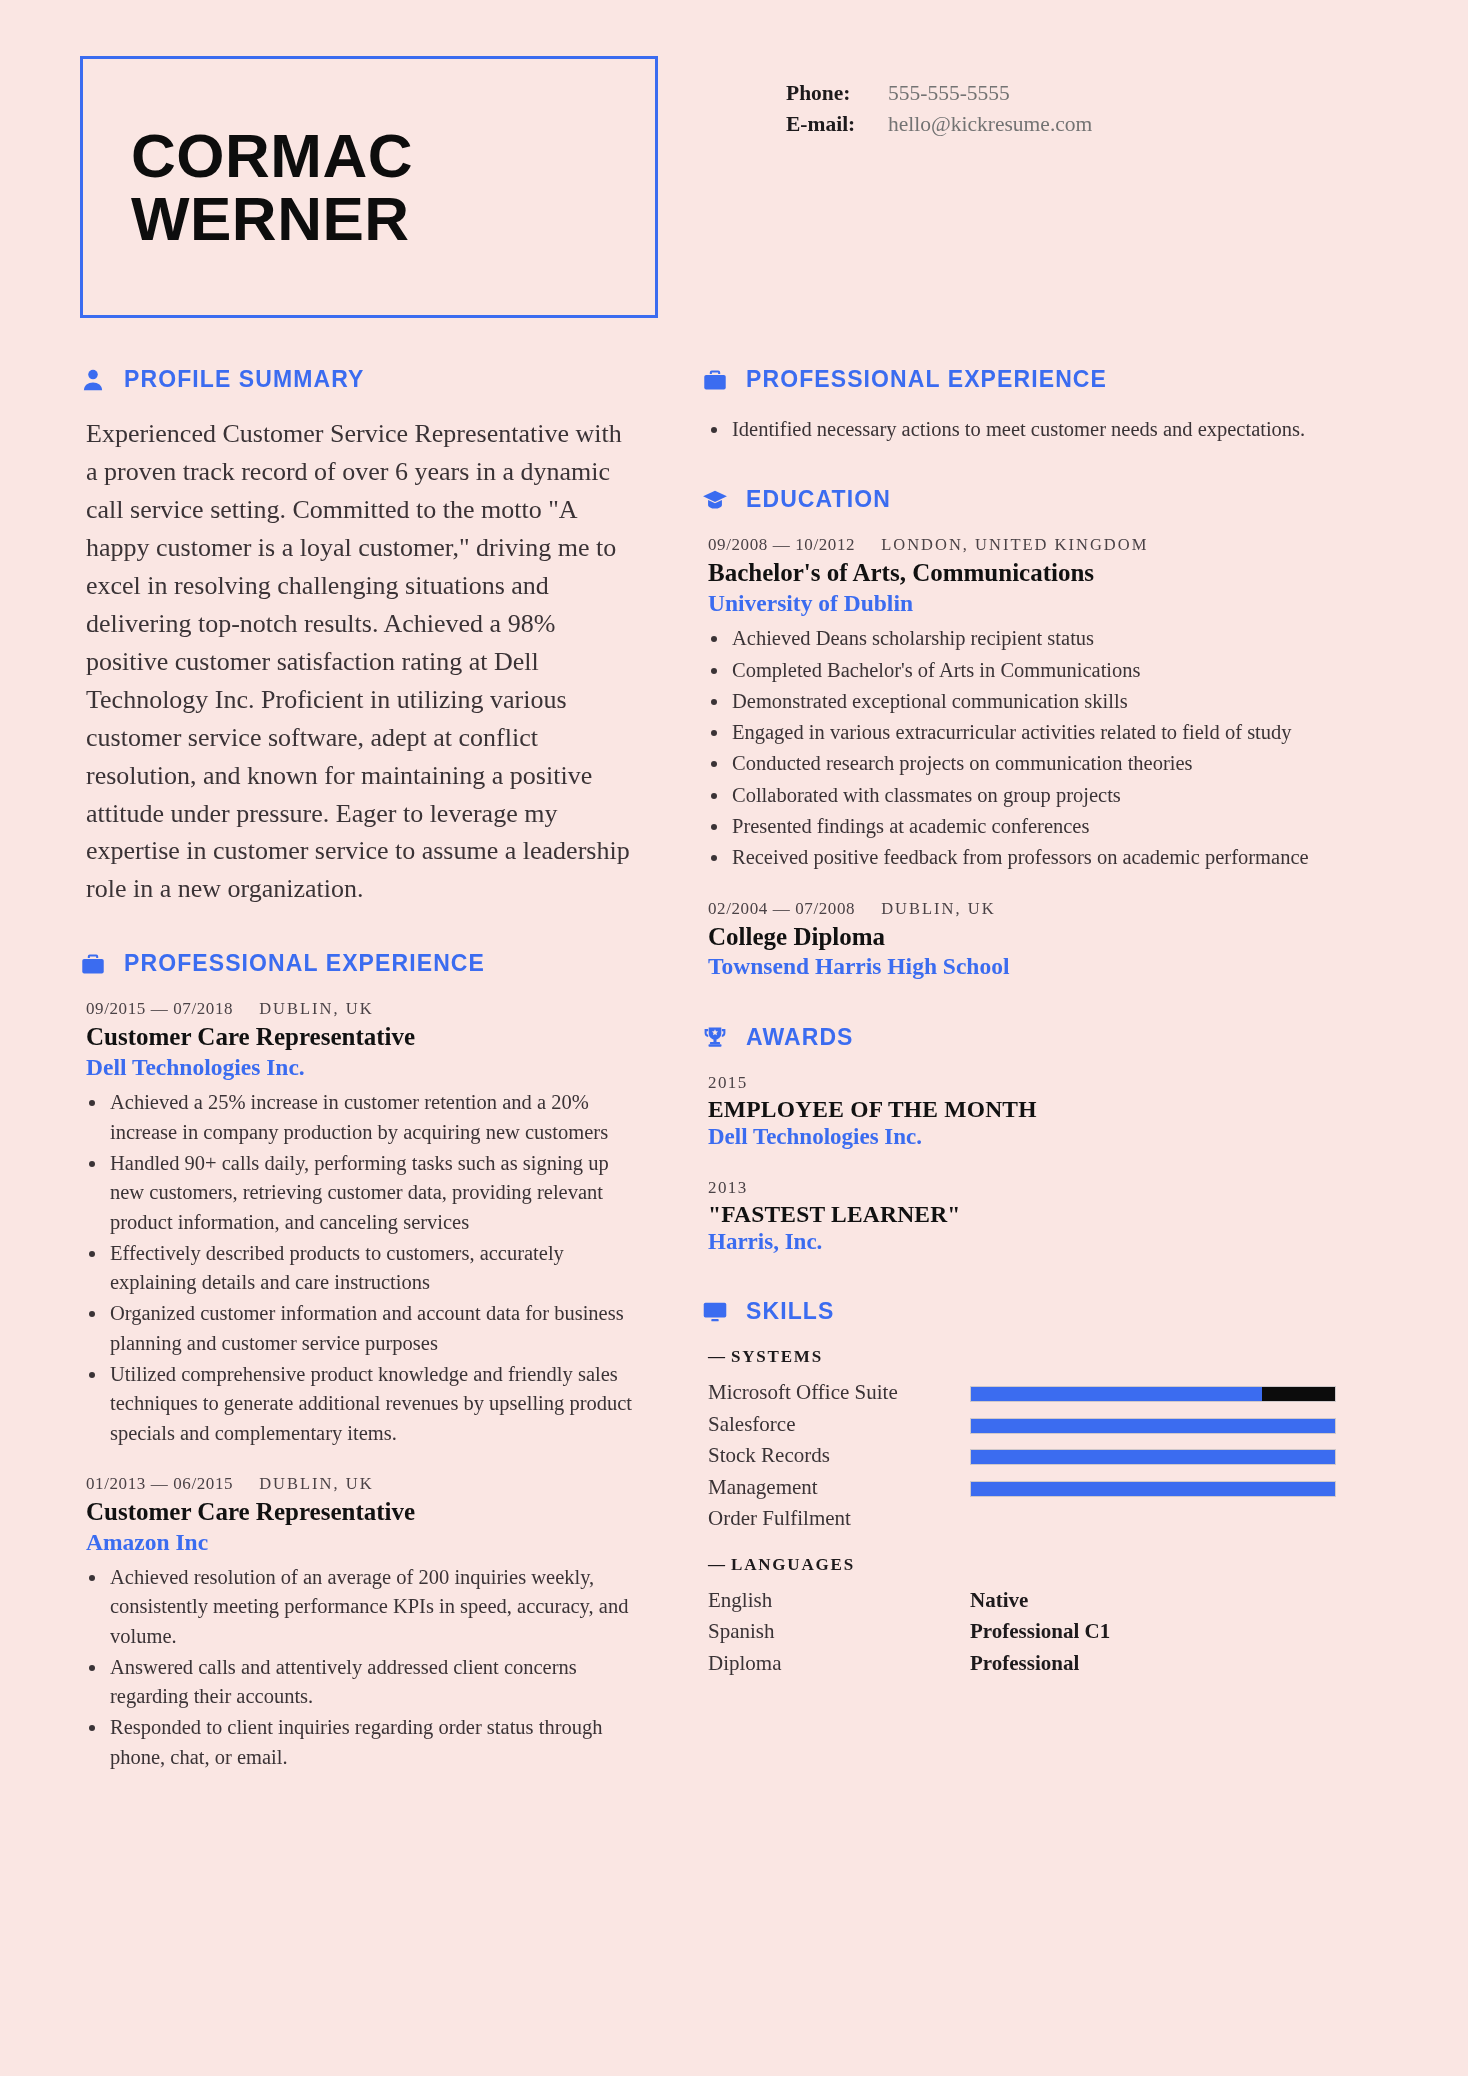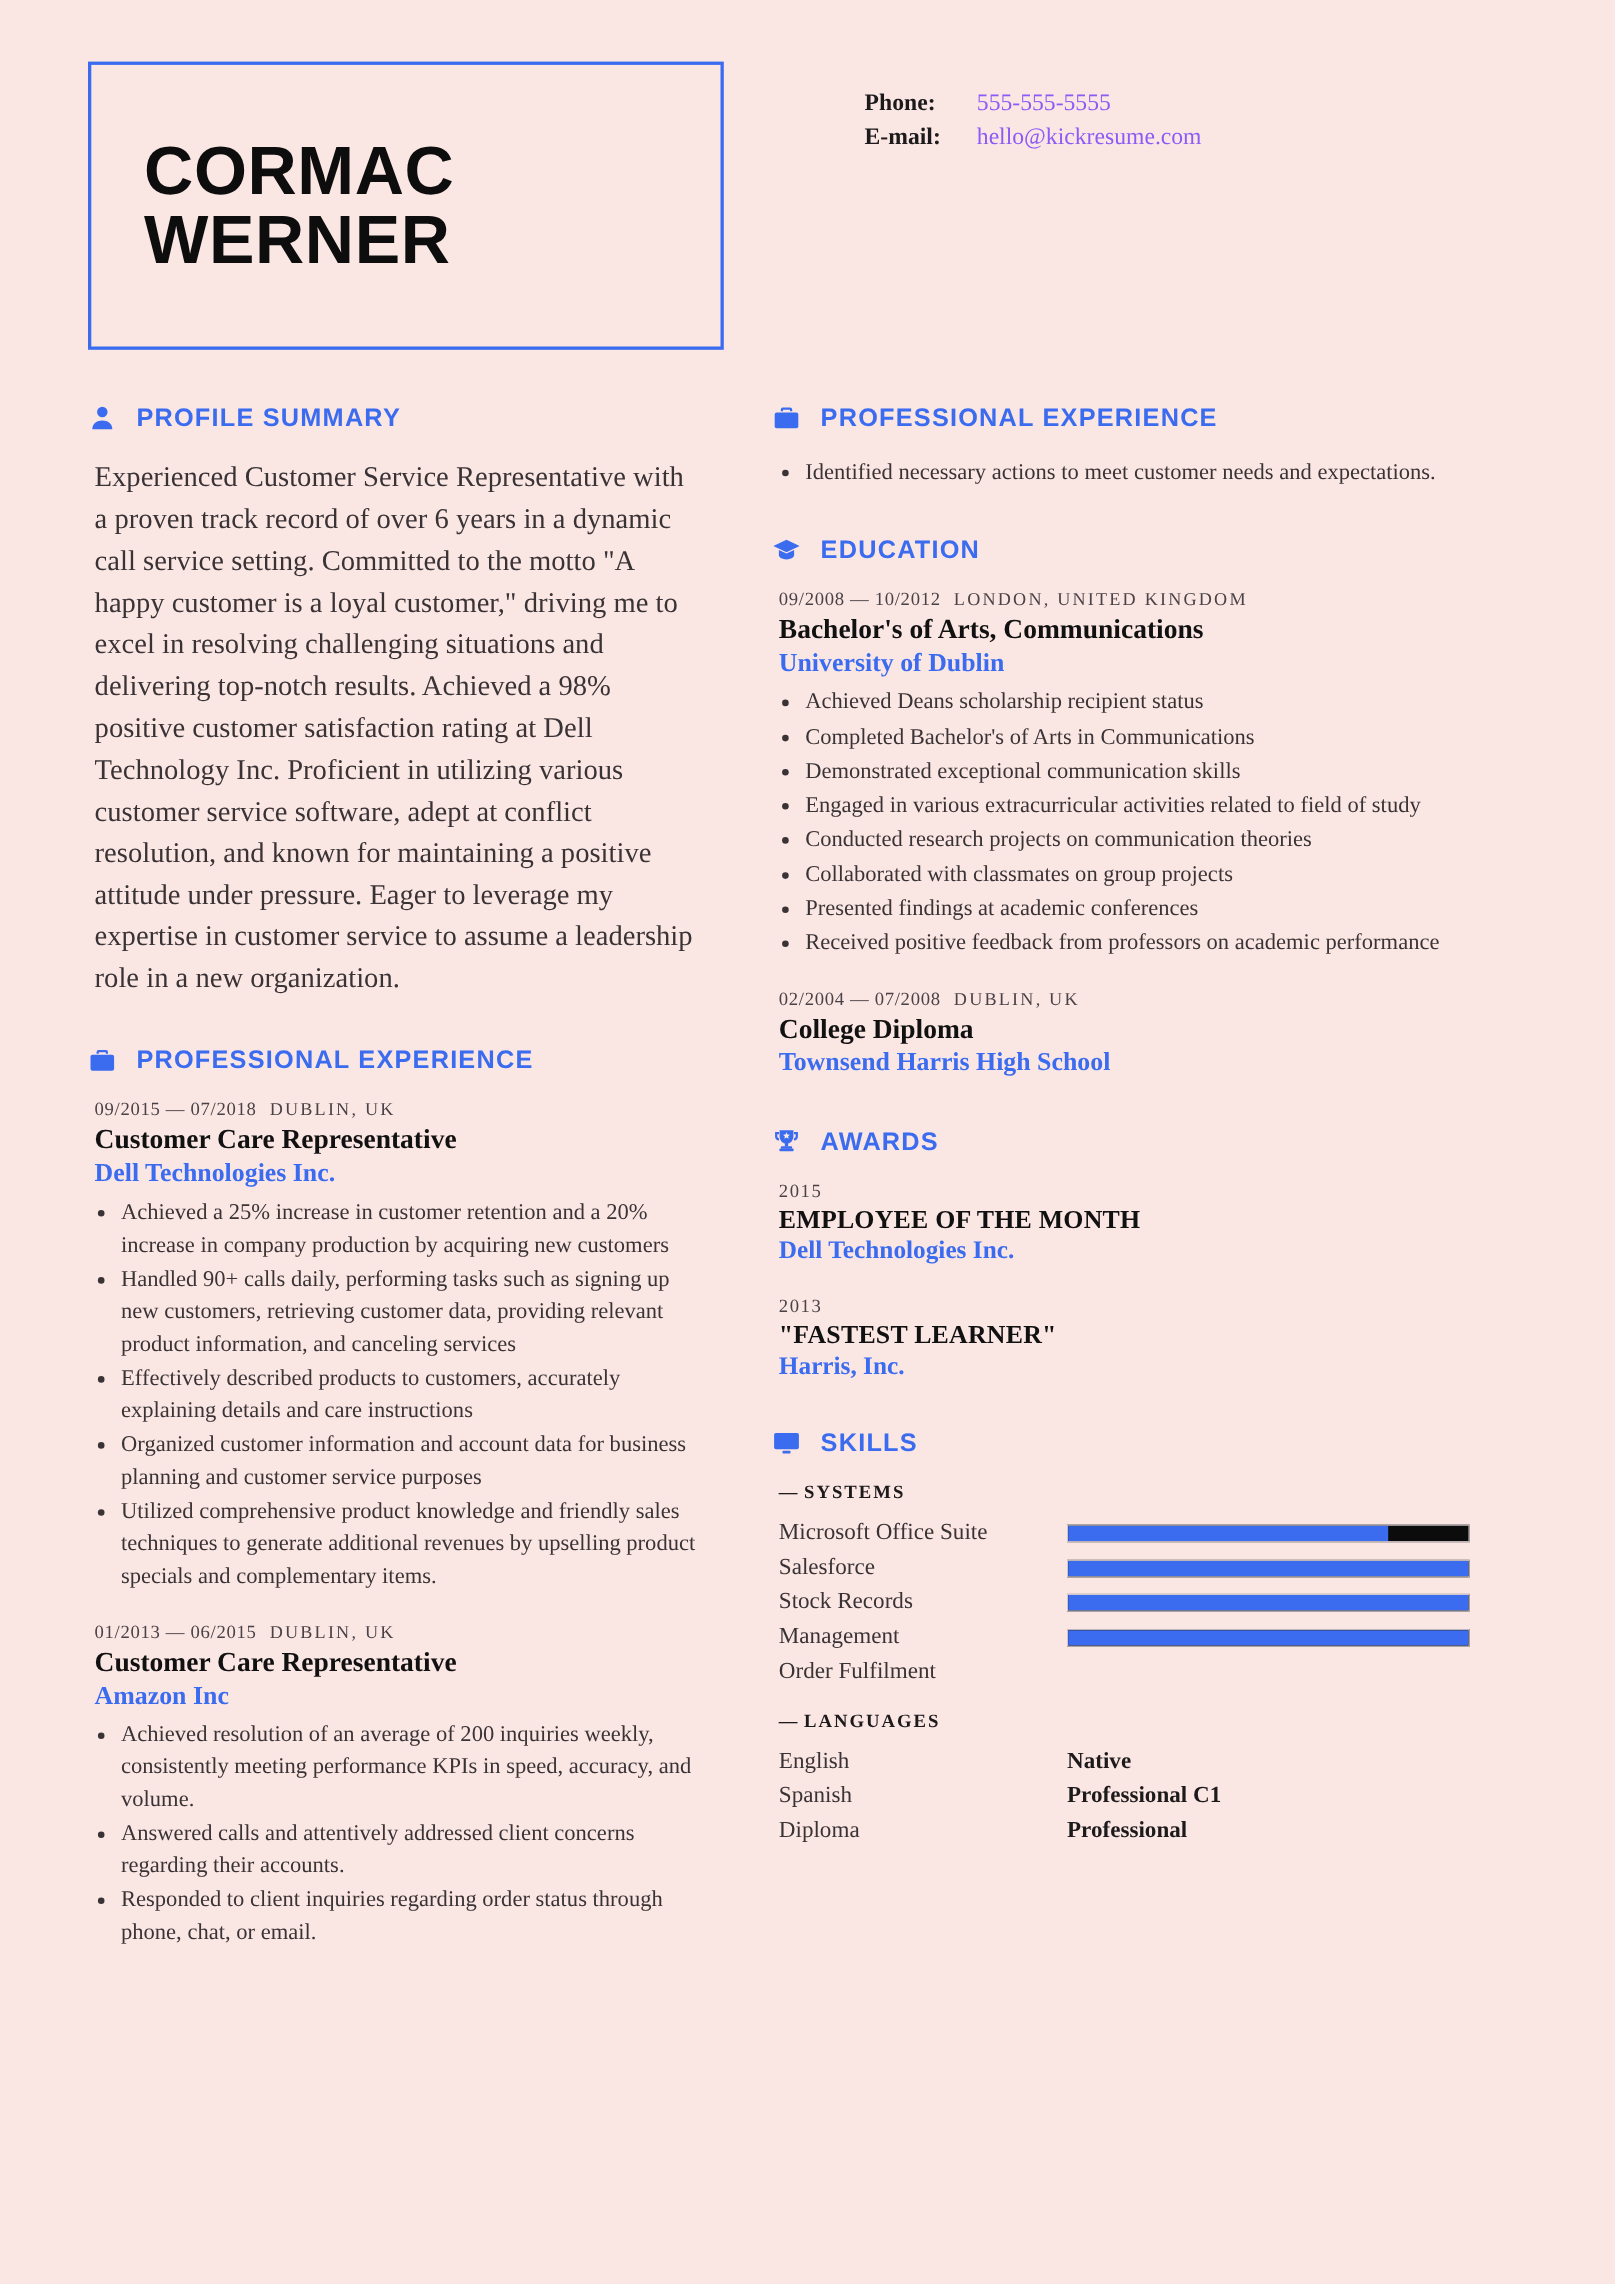--- a/index.html
+++ b/index.html
@@ -30,21 +30,21 @@
     font-weight: 700;
     font-size: 62px;
     line-height: 1.02;
     letter-spacing: 0.5px;
     color: #0d0d0d;
     text-transform: uppercase;
   }
   .contact { margin-left: 128px; padding-top: 22px; }
   .contact-row { display: flex; font-size: 21.5px; line-height: 1.45; }
   .contact-label { font-weight: 700; color: #1d1a1c; min-width: 92px; }
-  .contact-value { color: #8b5cf6; margin-left: 10px; font-family: Liberation Serif, serif; }
+  .contact-value { color: #737373; margin-left: 10px; font-family: Liberation Serif, serif; }
 
   
   .columns { display: flex; margin-top: 48px; }
   .col-left { width: 608px; padding-right: 54px; }
   .col-right { width: 648px; padding-left: 14px; }
 
   
   .section-head {
     display: flex;
     align-items: center;
@@ -88,21 +88,21 @@
     border-radius: 50%;
     background: #3a3336;
   }
 
   
   .entry { margin-bottom: 26px; }
   .entry:last-child { margin-bottom: 0; }
   .entry-meta {
     display: flex;
     align-items: baseline;
-    gap: 12px;
+    gap: 26px;
     font-size: 17px;
     letter-spacing: 0.6px;
     color: #4a4246;
     margin-bottom: 3px;
     padding-left: 6px;
   }
   .entry-loc { font-variant: small-caps; letter-spacing: 2px; font-size: 16.5px; }
   .entry-title {
     font-weight: 700;
     font-size: 25px;

